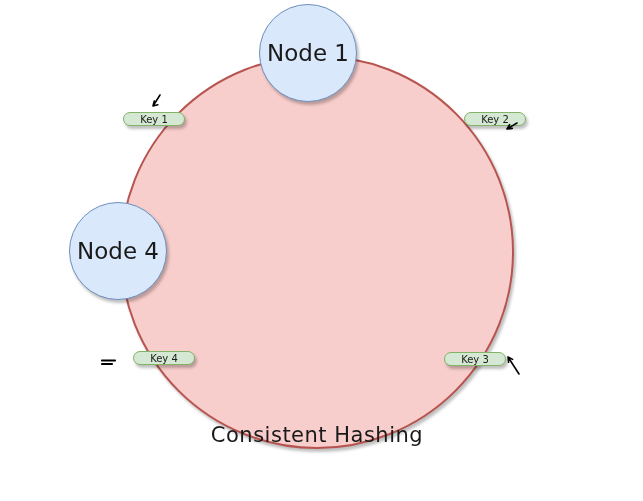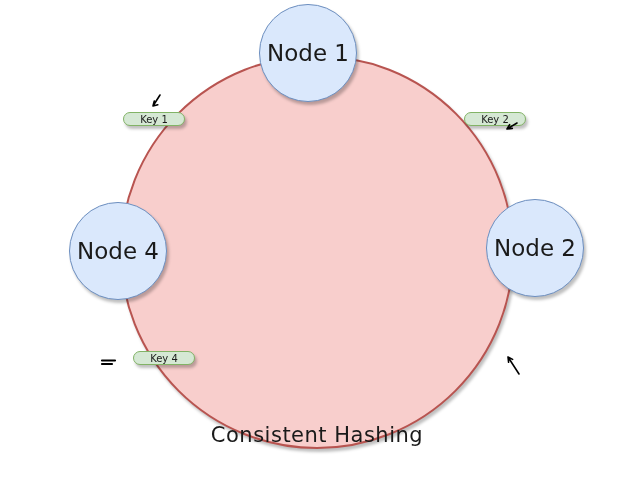--- a/index.html
+++ b/index.html
@@ -88,32 +88,32 @@
 
 <div class="stage">
 
   <div class="ring">
     <span class="ring-label">Consistent Hashing</span>
   </div>
 
   <div class="node node-1">
     <span>Node 1</span>
   </div>
-  <div class="node node-2">
-    <span>Node 2</span>
-  </div>
   <div class="node node-4">
     <span>Node 4</span>
   </div>
 
   <div class="key key-1">
     <span>Key 1</span>
   </div>
   <div class="key key-2">
     <span>Key 2</span>
+  </div>
+  <div class="key key-3">
+    <span>Key 3</span>
   </div>
   <div class="key key-4">
     <span>Key 4</span>
   </div>
 
   <svg class="arrow-overlay" viewBox="0 0 643 501" xmlns="http://www.w3.org/2000/svg">
     <g stroke="#000000" stroke-width="1.6" fill="none" stroke-linecap="round">
       <path d="M160 95 L153 106 M153 106 l1.3 -5 M153 106 l4.8 -1.2"></path>
       <path d="M517 123 L507 129 M507 129 l5.3 -0.6 M507 129 l2.6 -4.4"></path>
       <path d="M519 374 L508 357 M508 357 l0.6 5.3 M508 357 l4.6 2.4"></path>

